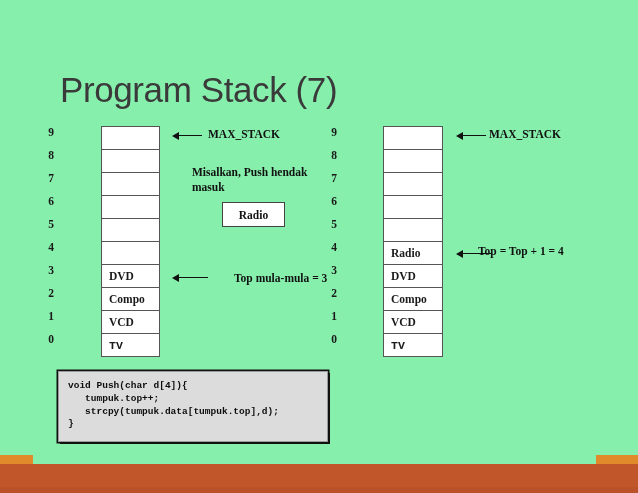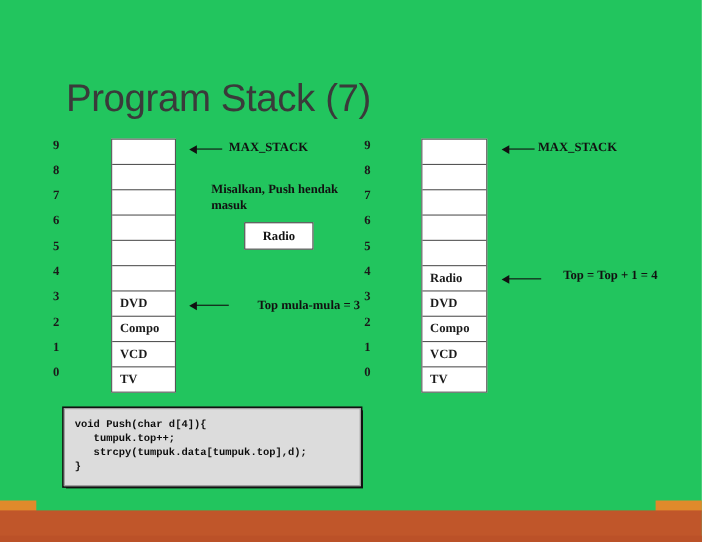--- a/index.html
+++ b/index.html
@@ -13,21 +13,21 @@
     position: relative;
     overflow: hidden;
     font-family: "Liberation Sans", sans-serif;
   }
 
   
   #slide {
     position: absolute;
     left: 0; top: 0;
     width: 638px; height: 493px;
-    background: #22c55e;
+    background: #86efac;
   }
 
   
   #slide-title {
     position: absolute;
     left: 60px;
     top: 70px;
     font-family: "Liberation Sans", sans-serif;
     font-size: 35px;
     font-weight: 400;
@@ -52,21 +52,21 @@
     box-sizing: border-box;
     border-bottom: 1px solid #555;
     display: flex;
     align-items: center;
     padding-left: 7px;
     font-family: "Liberation Serif", serif;
     font-weight: bold;
     font-size: 11.5px;
     color: #1a1a1a;
   }
-  .stack-cell.last { border-bottom: none; }
+  .stack-cell.last { border-bottom: none; font-family: Liberation Mono, monospace; }
 
   .stack-index {
     position: absolute;
     font-family: "Liberation Serif", serif;
     font-weight: bold;
     font-size: 11.5px;
     color: #1a1a1a;
     text-align: center;
     width: 14px;
   }
@@ -263,21 +263,21 @@
     <div class="arrow-left" style="left:456px; top:131px; width:30px;">
       <div class="head"></div>
       <div class="shaft" style="width:25px;"></div>
     </div>
     <div class="callout" style="left:489px; top:128px;">MAX_STACK</div>
 
     <div class="arrow-left" style="left:456px; top:249px; width:36px;">
       <div class="head"></div>
       <div class="shaft" style="width:31px;"></div>
     </div>
-    <div class="callout" style="left:512px; top:245px;">Top = Top + 1 = 4</div>
+    <div class="callout" style="left:478px; top:245px;">Top = Top + 1 = 4</div>
   </div>
 
   <div id="code-box">
     <div id="code-text">void Push(char d[4]){
    tumpuk.top++;
    strcpy(tumpuk.data[tumpuk.top],d);
 }</div>
   </div>
 
   <div id="bottom-bar-accent-left"></div>

